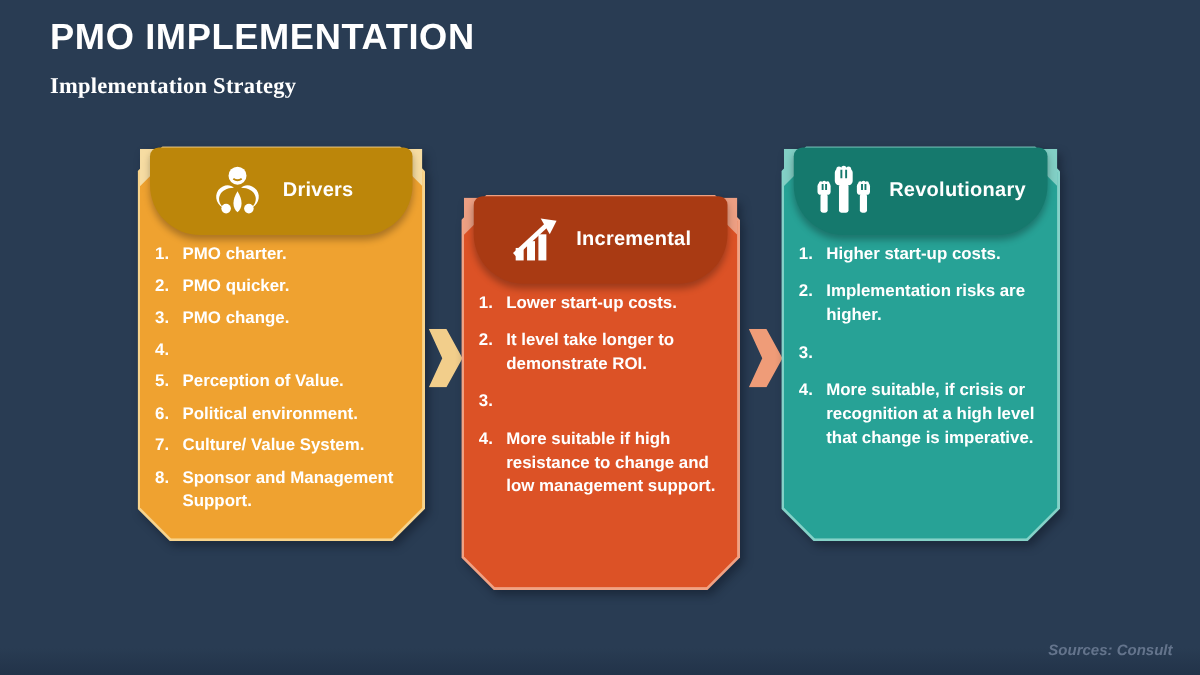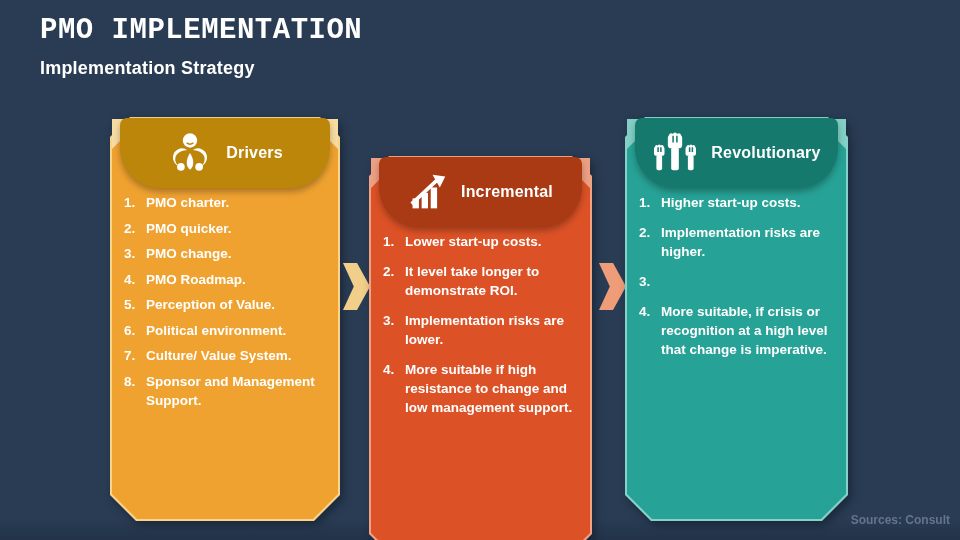--- a/index.html
+++ b/index.html
@@ -2,28 +2,28 @@
 <html><head>
 <meta charset="utf-8">
 <style>
   html,body{margin:0;padding:0;}
   body{font-family:"Liberation Sans",sans-serif;-webkit-font-smoothing:antialiased;}
   #stage{position:relative;width:960px;height:540px;overflow:hidden;
          background:linear-gradient(#293C53,#293C53 96%,#223349);}
 
   
   .slide-title{position:absolute;left:40px;top:14px;color:#fff;font-size:29px;
-               font-weight:700;letter-spacing:.5px;font-family:Liberation Mono, monospace;}
+               font-weight:700;letter-spacing:.5px;}
   .slide-subtitle{position:absolute;left:40px;top:58px;color:#fff;font-size:18px;
-                  font-weight:600;letter-spacing:.2px;}
-  .source-credit{position:absolute;right:10px;top:513px;color:#64748C;font-size:12px;
-                 font-weight:700;}
-
-  
-  .card-wrap{position:absolute;top:117px;height:404px;
+                  font-weight:600;letter-spacing:.2px;font-family:Liberation Serif, serif;}
+  .source-credit{position:absolute;right:22px;top:513px;color:#64748C;font-size:12px;
+                 font-style:italic;font-weight:700;}
+
+  
+  .card-wrap{position:absolute;top:117px;height:316px;
              filter:drop-shadow(3px 4px 4px rgba(8,16,28,.45));}
   .card-shape{position:absolute;inset:0;background:var(--edge);
       clip-path:polygon(20px 0,calc(100% - 20px) 0,100% 20px,100% calc(100% - 26px),
                 calc(100% - 26px) 100%,26px 100%,0 calc(100% - 26px),0 20px);}
   .card-body{position:absolute;inset:2px;background:var(--body);
       clip-path:polygon(19px 0,calc(100% - 19px) 0,100% 19px,100% calc(100% - 25px),
                 calc(100% - 25px) 100%,25px 100%,0 calc(100% - 25px),0 19px);}
   .fold{position:absolute;top:2px;width:30px;height:30px;background:var(--fold);z-index:1;}
   .fold.tl{left:2px;clip-path:polygon(0 0,100% 0,0 100%);}
   .fold.tr{right:2px;clip-path:polygon(0 0,100% 0,100% 100%);}
@@ -86,21 +86,20 @@
         <li>
           <span class="num">2.</span>
           <span class="txt">PMO quicker.</span>
         </li>
         <li>
           <span class="num">3.</span>
           <span class="txt">PMO change.</span>
         </li>
         <li>
           <span class="num">4.</span>
-          <span class="txt">PMO Roadmap.</span>
         </li>
         <li>
           <span class="num">5.</span>
           <span class="txt">Perception of Value.</span>
         </li>
         <li>
           <span class="num">6.</span>
           <span class="txt">Political environment.</span>
         </li>
         <li>
@@ -135,21 +134,20 @@
         <li>
           <span class="num">1.</span>
           <span class="txt">Lower start-up costs.</span>
         </li>
         <li>
           <span class="num">2.</span>
           <span class="txt">It level take longer to demonstrate ROI.</span>
         </li>
         <li>
           <span class="num">3.</span>
-          <span class="txt">Implementation risks are lower.</span>
         </li>
         <li>
           <span class="num">4.</span>
           <span class="txt">More suitable if high resistance to change and low management support.</span>
         </li>
       </ol>
   </div>
 
   <div class="flow-arrow" style="left: 599px; --arrow: #EF9C78;"></div>
 

